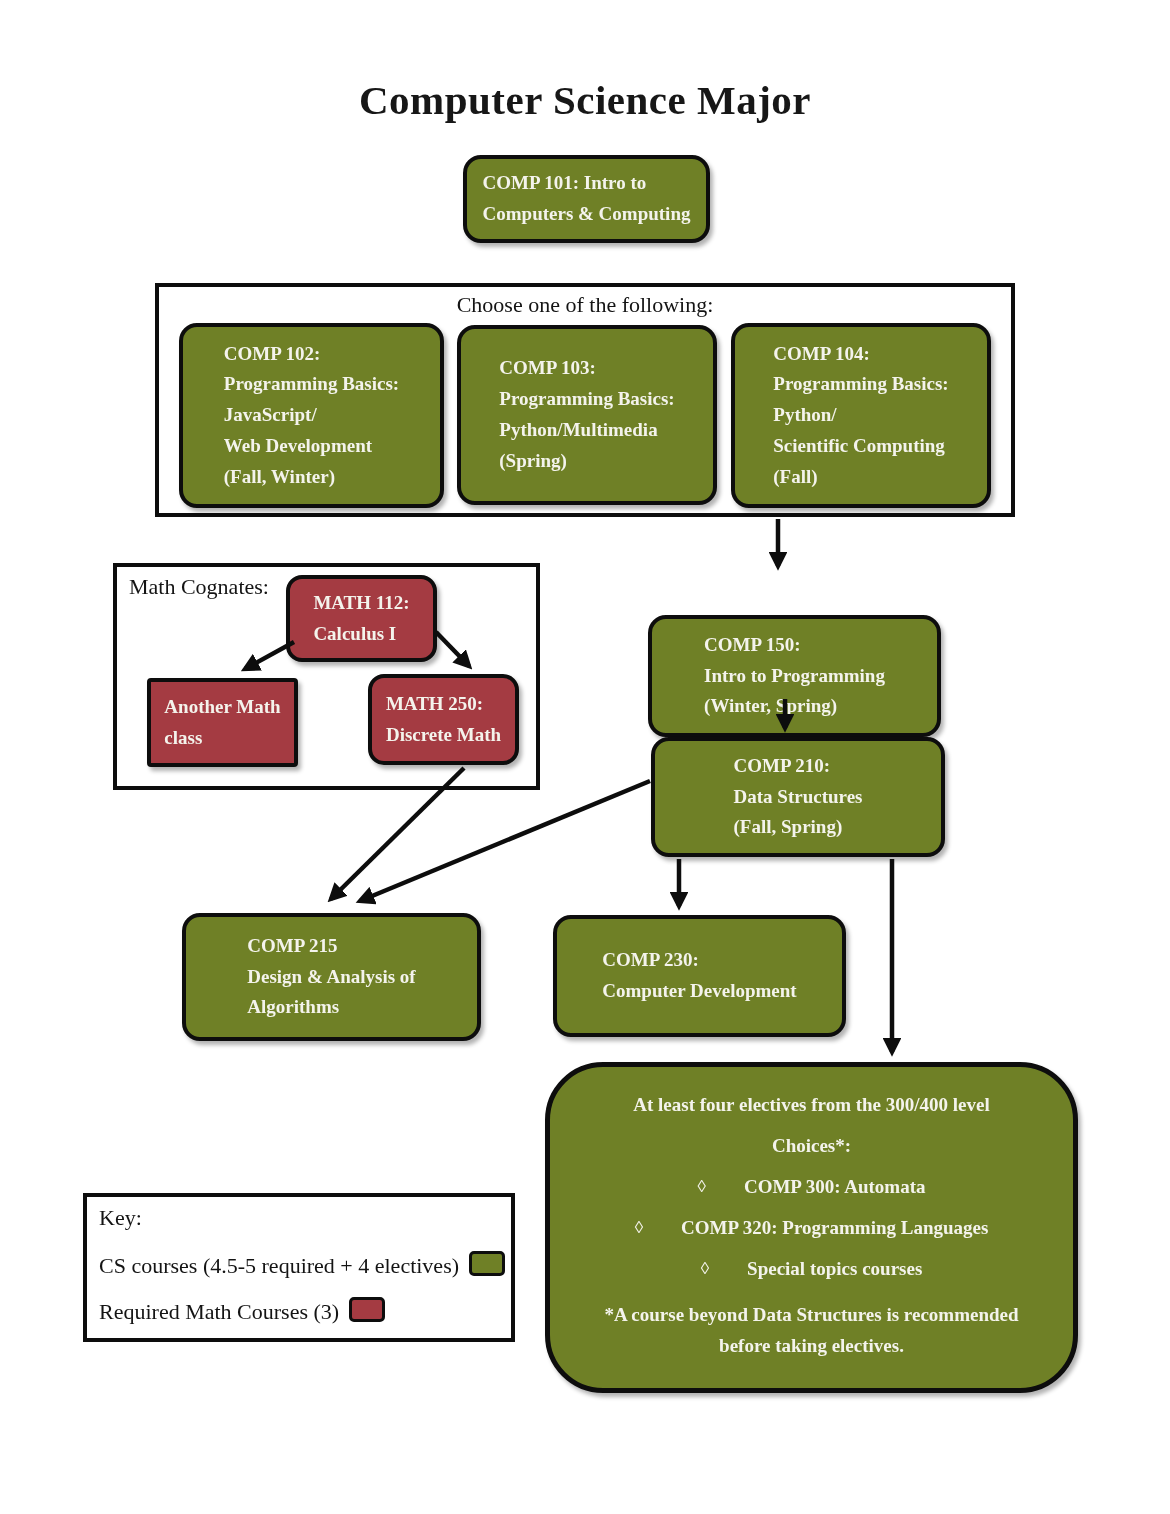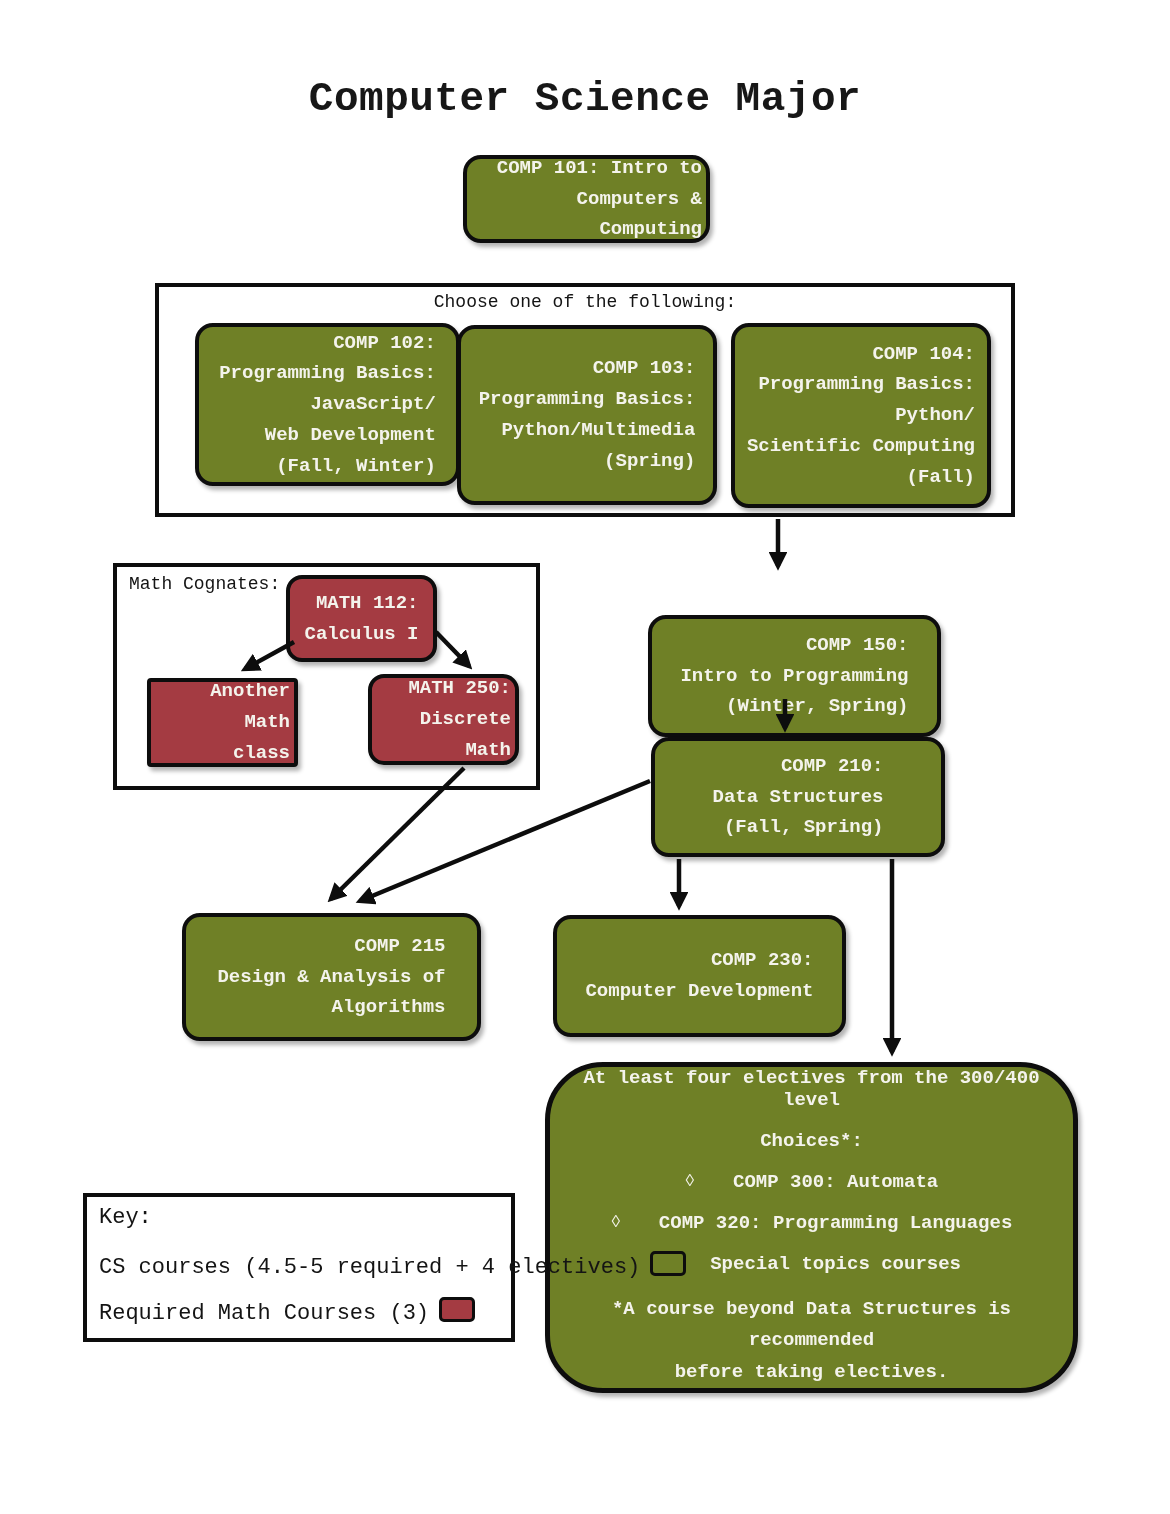--- a/index.html
+++ b/index.html
@@ -1,39 +1,39 @@
 <!DOCTYPE html>
 <html style="--green: #6f8026; --red: #a43b42;"><head>
 <meta charset="utf-8">
 <style>
   html,body { margin:0; padding:0; background:#ffffff; }
   .canvas {
     position:relative; width:1170px; height:1514px; background:#ffffff;
-    font-family:Liberation Mono, monospace; overflow:hidden;
+    font-family:Liberation Serif, serif; overflow:hidden;
   }
   .page-title {
     position:absolute; top:76px; left:0; width:100%;
     text-align:center; font-size:41px; font-weight:bold; color:#171717;
     letter-spacing:0.5px;
   }
   .node {
     position:absolute; display:flex; align-items:center; justify-content:center;
-    text-align:right; white-space:pre-line;
+    text-align:left; white-space:pre-line;
     font-weight:bold; color:#f4f3ec; font-size:19px; line-height:1.62;
     border:4px solid #0d0d0d; border-radius:18px;
     box-shadow:3px 4px 4px rgba(0,0,0,0.30);
     box-sizing:border-box; padding:4px;
   }
   .green { background:var(--green,#6f8026); }
   .red   { background:var(--red,#a43b42); }
   .frame {
     position:absolute; border:4px solid #0d0d0d; background:#ffffff;
     box-sizing:border-box;
   }
-  .frame-label { position:absolute; font-size:18px; color:#141414; white-space:nowrap; }
+  .frame-label { position:absolute; font-size:22px; color:#141414; white-space:nowrap; }
   .center-label { text-align:center; width:100%; left:0; }
   .electives {
     position:absolute; display:flex; flex-direction:column; align-items:center;
     justify-content:center; gap:19px;
     background:var(--green,#6f8026); border:5px solid #0d0d0d; border-radius:58px;
     color:#f4f3ec; font-weight:bold; font-size:19px; text-align:center;
     box-shadow:3px 4px 4px rgba(0,0,0,0.30); box-sizing:border-box; padding:26px 30px;
   }
   .elective-item { display:flex; align-items:center; justify-content:center; gap:38px; }
   .elective-item .diamond { font-size:17px; font-weight:normal; }
@@ -54,21 +54,21 @@
 <div class="canvas">
 
   <div class="page-title">Computer Science Major</div>
 
   <div class="node green" style="left:463px; top:155px; width:247px; height:88px;">COMP 101: Intro to
 Computers &amp; Computing</div>
 
   <div class="frame" style="left:155px; top:283px; width:860px; height:234px;"></div>
   <div class="frame-label center-label" style="top:292px;">Choose one of the following:</div>
 
-  <div class="node green" style="left:195px; top:323px; width:265px; height:163px;">COMP 102:
+  <div class="node green" style="left:179px; top:323px; width:265px; height:185px;">COMP 102:
 Programming Basics:
 JavaScript/
 Web Development
 (Fall, Winter)</div>
   <div class="node green" style="left:457px; top:325px; width:260px; height:180px;">COMP 103:
 Programming Basics:
 Python/Multimedia
 (Spring)</div>
   <div class="node green" style="left:731px; top:323px; width:260px; height:185px;">COMP 104:
 Programming Basics:

